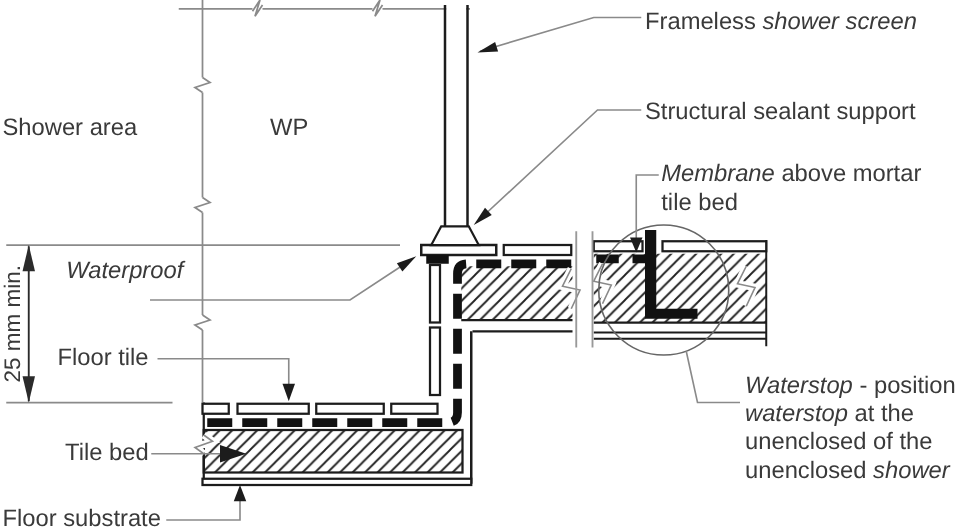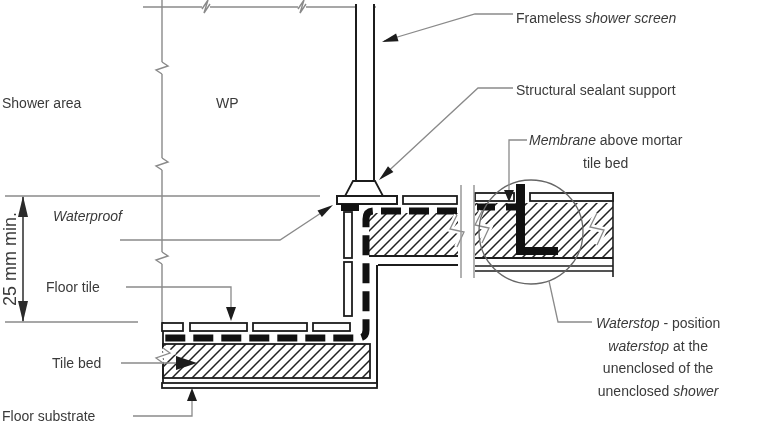--- a/index.html
+++ b/index.html
@@ -1,21 +1,21 @@
 <!DOCTYPE html>
 <html><head>
 <meta charset="utf-8">
 <style>
   html,body{margin:0;padding:0;background:#ffffff;}
   #stage{position:relative;width:770px;height:424px;background:#fff;overflow:hidden;
          font-family:"Liberation Sans", sans-serif;}
   #drawing{position:absolute;left:0;top:0;}
-  .lbl{position:absolute;font-size:14px;line-height:22px;color:#3a3a3a;white-space:nowrap;}
+  .lbl{position:absolute;font-size:19px;line-height:22px;color:#3a3a3a;white-space:nowrap;}
   .lbl .it{font-style:italic;}
-  .line{display:block;white-space:nowrap;text-align:center;}
+  .line{display:block;white-space:nowrap;}
   .dim-text{position:absolute;left:-46px;top:247px;width:116px;height:24px;
             transform:rotate(-90deg);text-align:center;font-size:18px;color:#3a3a3a;}
 </style>
 </head>
 <body>
 
 <div id="stage">
 
   <svg id="drawing" width="770" height="424" viewBox="0 0 770 424">
     <defs>
@@ -156,21 +156,21 @@
   </div>
 
   <div class="lbl" style="left:52px;top:352px">
     <span>Tile bed</span>
   </div>
 
   <div class="lbl" style="left:2px;top:405px">
     <span>Floor substrate</span>
   </div>
 
-  <div class="lbl" style="left:596px;top:312px;line-height:22.5px">
+  <div class="lbl" style="left:596px;top:298px;line-height:22.5px">
     <span class="line"><span class="it">Waterstop</span><span> - position</span></span>
     <span class="line"><span class="it">waterstop</span><span> at the</span></span>
     <span class="line">unenclosed of the</span>
     <span class="line"><span>unenclosed </span><span class="it">shower</span></span>
   </div>
 
   <div class="dim-text">25 mm min.</div>
 
 </div>
 

